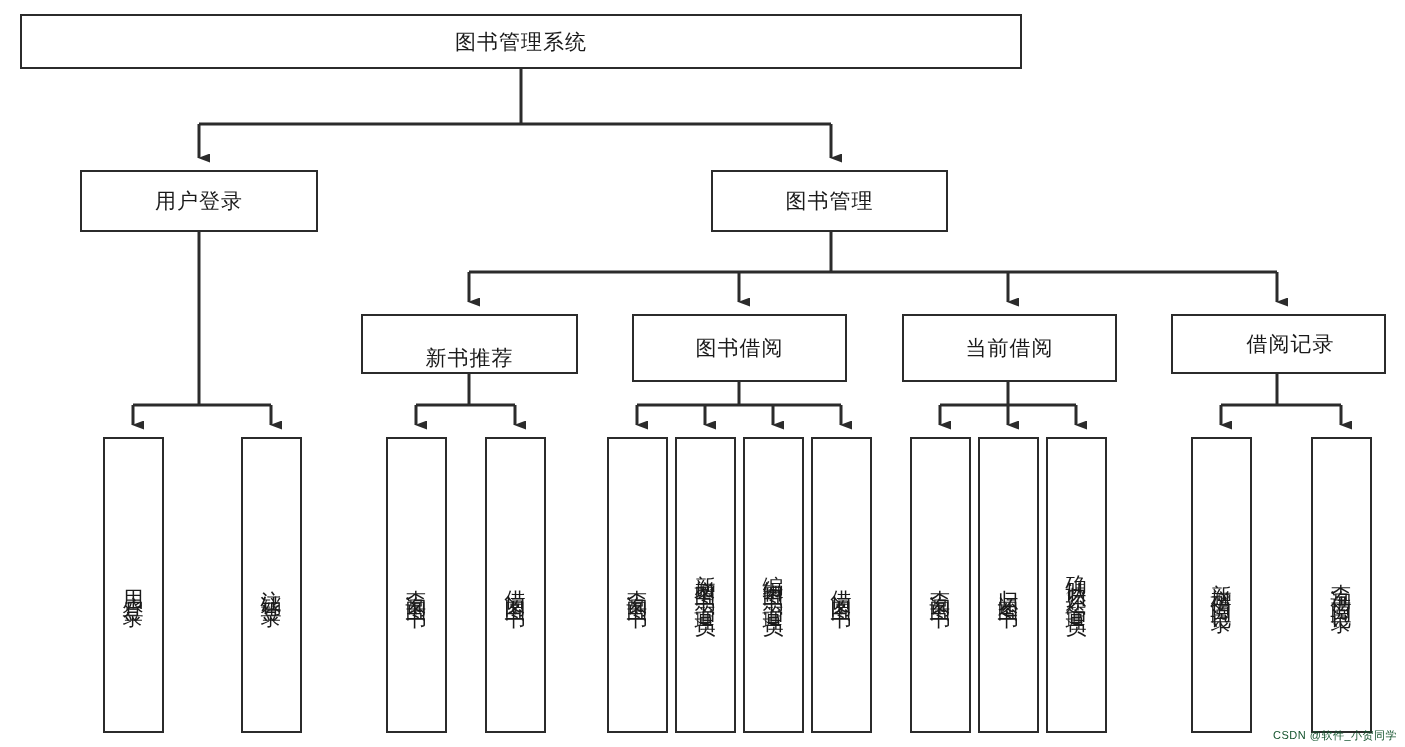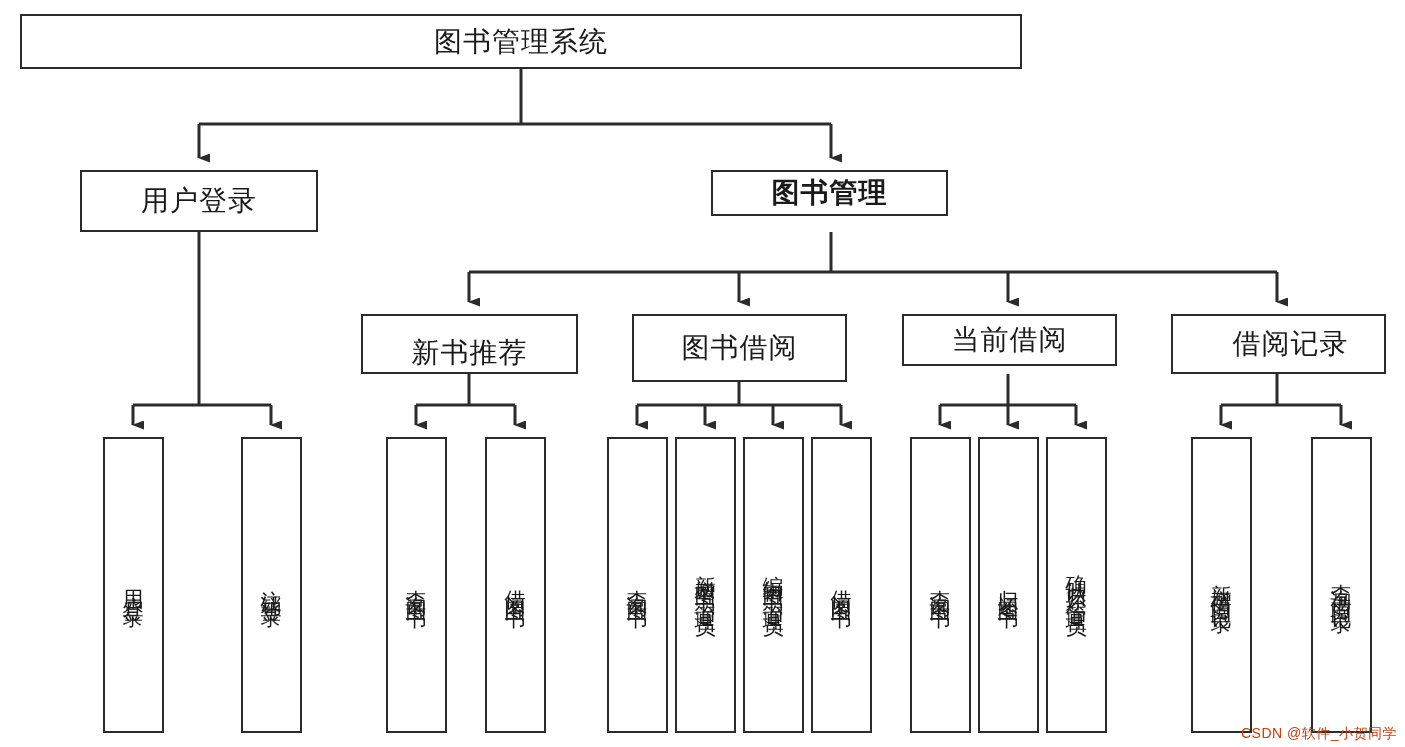--- a/index.html
+++ b/index.html
@@ -29,40 +29,40 @@
     position: absolute;
     box-sizing: border-box;
     border: 2px solid #2b2b2b;
     background: #ffffff;
     display: flex;
     align-items: center;
     justify-content: center;
     color: #1a1a1a;
   }
   .node.h {
-    font-size: 28px;
+    font-size: 21px;
     letter-spacing: 1px;
   }
   .node.v {
     font-size: 21px;
   }
   .node.v .vtext {
     writing-mode: vertical-rl;
     text-orientation: upright;
     letter-spacing: 6px;
     line-height: 1;
     white-space: nowrap;
     text-align: center;
   }
   .watermark {
     position: absolute;
     right: 8px;
     bottom: 4px;
-    font-size: 14px;
-    color: #c2410c;
+    font-size: 11px;
+    color: #14532d;
     letter-spacing: 0.5px;
     white-space: nowrap;
   }
 </style>
 </head>
 <body>
 
 <div id="canvas">
 
   <svg id="wires" viewBox="0 0 1405 747">
@@ -115,31 +115,31 @@
     </g>
   </svg>
 
   <div class="node h" style="left:20px; top:14px; width:1002px; height:55px;">
     <span>图书管理系统</span>
   </div>
 
   <div class="node h" style="left:80px; top:170px; width:238px; height:62px;">
     <span>用户登录</span>
   </div>
-  <div class="node h" style="left:711px; top:170px; width:237px; height:46px;font-weight:bold;">
+  <div class="node h" style="left:711px; top:170px; width:237px; height:62px;">
     <span>图书管理</span>
   </div>
 
   <div class="node h" style="left:361px; top:314px; width:217px; height:60px;align-items:flex-end;">
     <span>新书推荐</span>
   </div>
   <div class="node h" style="left:632px; top:314px; width:215px; height:68px;">
     <span>图书借阅</span>
   </div>
-  <div class="node h" style="left:902px; top:314px; width:215px; height:52px;">
+  <div class="node h" style="left:902px; top:314px; width:215px; height:68px;">
     <span>当前借阅</span>
   </div>
   <div class="node h" style="left:1171px; top:314px; width:215px; height:60px;padding-left:24px;">
     <span>借阅记录</span>
   </div>
 
   <div class="node v" style="left:103px; top:437px; width:61px; height:296px;">
     <span class="vtext">用户登录</span>
   </div>
   <div class="node v" style="left:241px; top:437px; width:61px; height:296px;">

